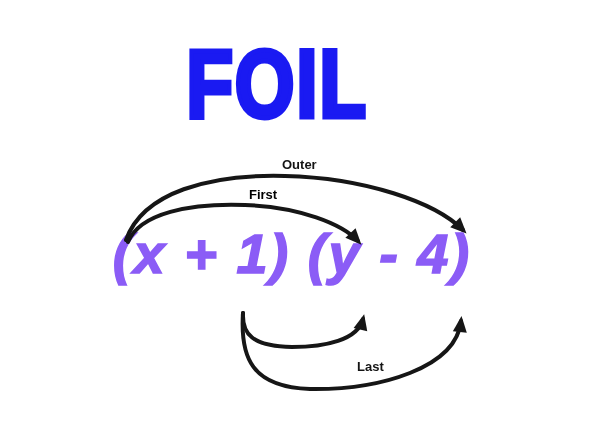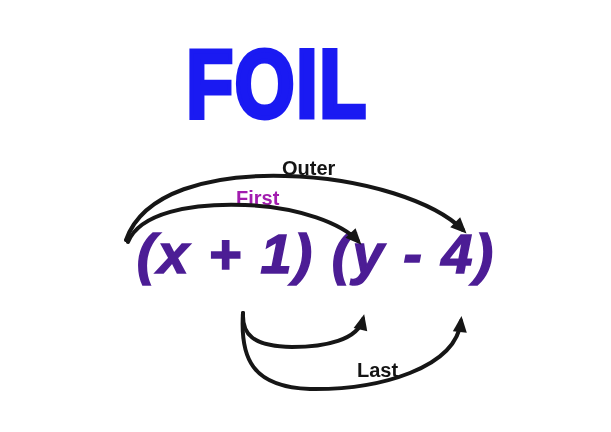--- a/index.html
+++ b/index.html
@@ -33,21 +33,21 @@
     font-size: 56px;
     line-height: 1.0;
     font-weight: bold;
     font-style: italic;
     letter-spacing: 2px;
     -webkit-text-stroke: 1.5px currentColor;
     white-space: nowrap;
   }
   .arrow-label {
     position: absolute;
-    font-size: 20px;
+    font-size: 13px;
     font-weight: bold;
     line-height: 1.0;
     white-space: nowrap;
   }
   .lbl-outer { left: 282px; top: 158px; }
   .lbl-first { left: 236px; top: 188px; }
   .lbl-inner { left: 281px; top: 323px; }
   .lbl-last  { left: 357px; top: 360px; }
   .arrow-layer {
     position: absolute;
@@ -61,25 +61,25 @@
     stroke-linecap: round;
   }
 </style>
 </head>
 <body>
 
 <div class="canvas">
 
   <h1 class="title" style="color: rgb(26, 26, 242);">FOIL</h1>
 
-  <div class="expression" style="color: #4c1d95; margin-left: 24px;">(x + 1) (y - 4)</div>
+  <div class="expression" style="color: #8b5cf6;">(x + 1) (y - 4)</div>
 
   <div class="arrow-label lbl-outer" style="color: rgb(20, 20, 20);">Outer</div>
 
-  <div class="arrow-label lbl-first" style="color: #a21caf;">First</div>
+  <div class="arrow-label lbl-first" style="color: #000000; margin-left: 13px;">First</div>
 
 
   <div class="arrow-label lbl-last" style="color: rgb(20, 20, 20); text-align: right;">Last</div>
 
   <svg class="arrow-layer" viewBox="0 0 611 432" xmlns="http://www.w3.org/2000/svg">
     <defs>
       <marker id="arrowhead" markerUnits="userSpaceOnUse" markerWidth="18" markerHeight="16" refX="12" refY="8" orient="auto">
         <path d="M1,1 L17,8 L1,15 Z" style="fill: rgb(22, 22, 22);"></path>
       </marker>
     </defs>

